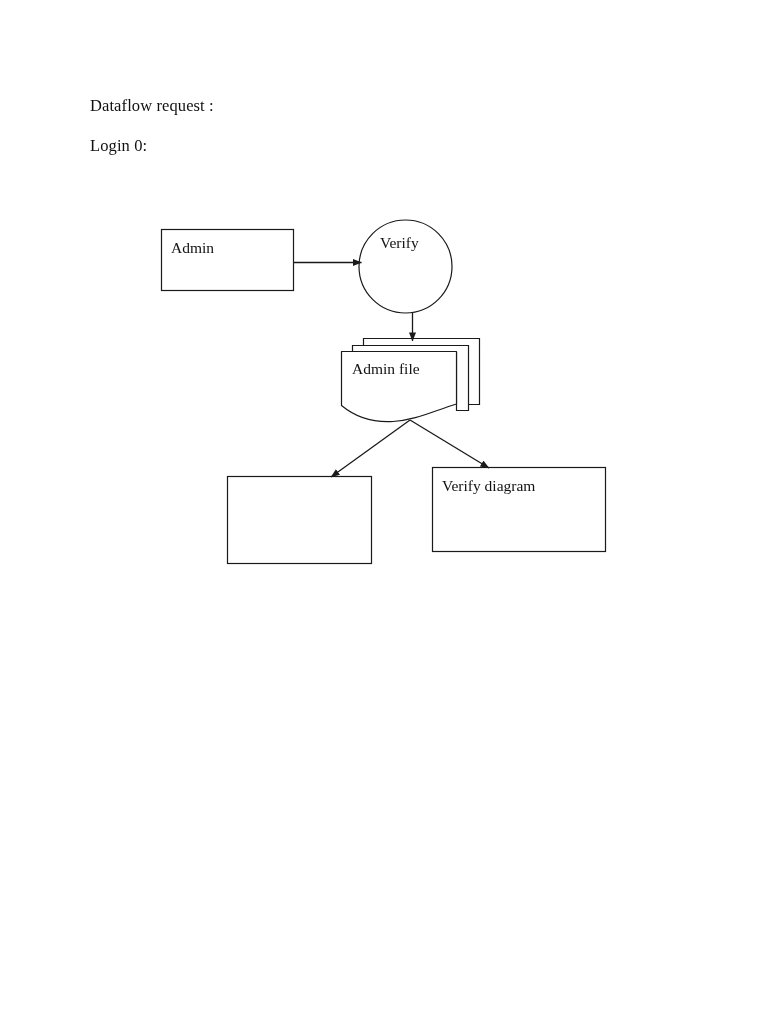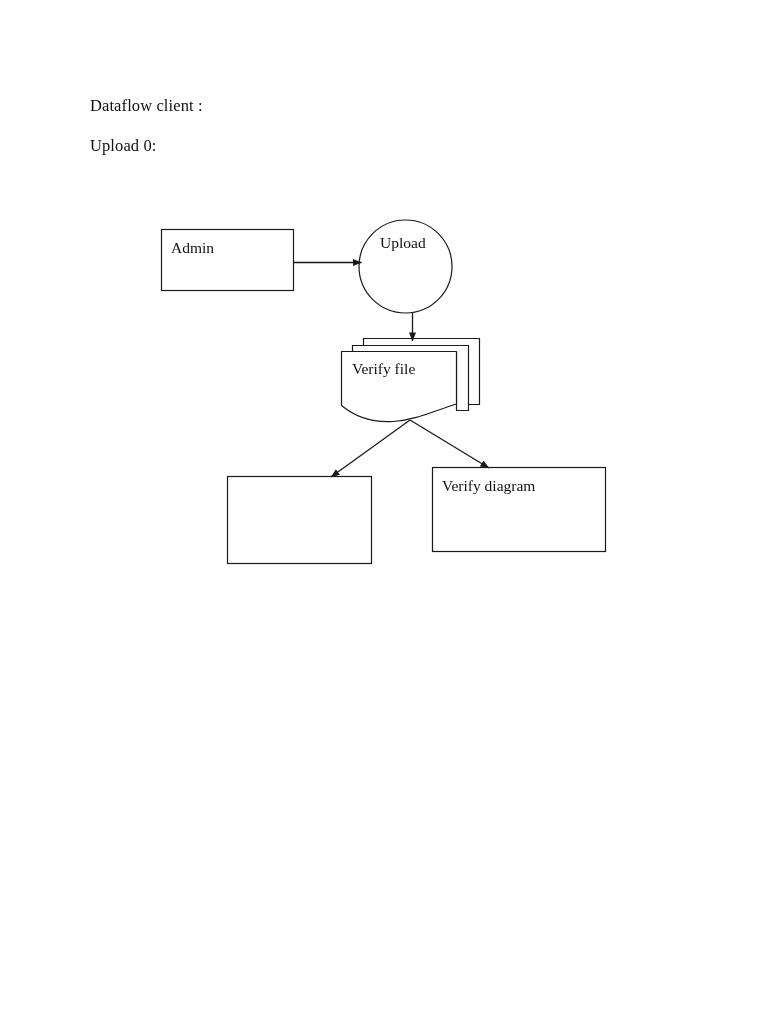--- a/index.html
+++ b/index.html
@@ -64,23 +64,23 @@
   #label-login        { left: 364px; top: 232px; }
   #label-upload       { left: 336px; top: 358px; }
   #label-view-client  { left: 222px; top: 484px; width: 120px; white-space: normal; }
   #label-verify       { left: 426px; top: 475px; }
 </style>
 </head>
 <body>
 
 <div id="page">
 
-  <div class="heading" id="heading-title">Dataflow client :</div>
+  <div class="heading" id="heading-title">Dataflow request :</div>
 
-  <div class="heading" id="heading-level">Upload 0:</div>
+  <div class="heading" id="heading-level">Login 0:</div>
 
   <div id="diagram">
 
     <svg id="diagram-svg" viewBox="0 0 768 1024" xmlns="http://www.w3.org/2000/svg">
 
       <defs>
         <marker id="arrowhead" markerWidth="9" markerHeight="7" refX="8.6" refY="3.5" orient="auto" markerUnits="userSpaceOnUse">
           <polygon points="0 0, 9 3.5, 0 7" fill="#1a1a1a"></polygon>
         </marker>
       </defs>
@@ -111,21 +111,21 @@
 
       <line x1="396.5" y1="313" x2="396.5" y2="341" stroke="#1a1a1a" stroke-width="1.3" marker-end="url(#arrowhead)"></line>
 
       <line x1="394" y1="420" x2="315" y2="477" stroke="#1a1a1a" stroke-width="1.3" marker-end="url(#arrowhead)"></line>
 
       <line x1="394" y1="420" x2="473" y2="468" stroke="#1a1a1a" stroke-width="1.3" marker-end="url(#arrowhead)"></line>
     </svg>
 
     <div class="node-label" id="label-admin">Admin</div>
 
-    <div class="node-label" id="label-login">Upload</div>
+    <div class="node-label" id="label-login">Verify</div>
 
-    <div class="node-label" id="label-upload">Verify file</div>
+    <div class="node-label" id="label-upload">Admin file</div>
 
 
     <div class="node-label" id="label-verify">Verify diagram</div>
 
   </div>
 </div>
 
 </body></html>

